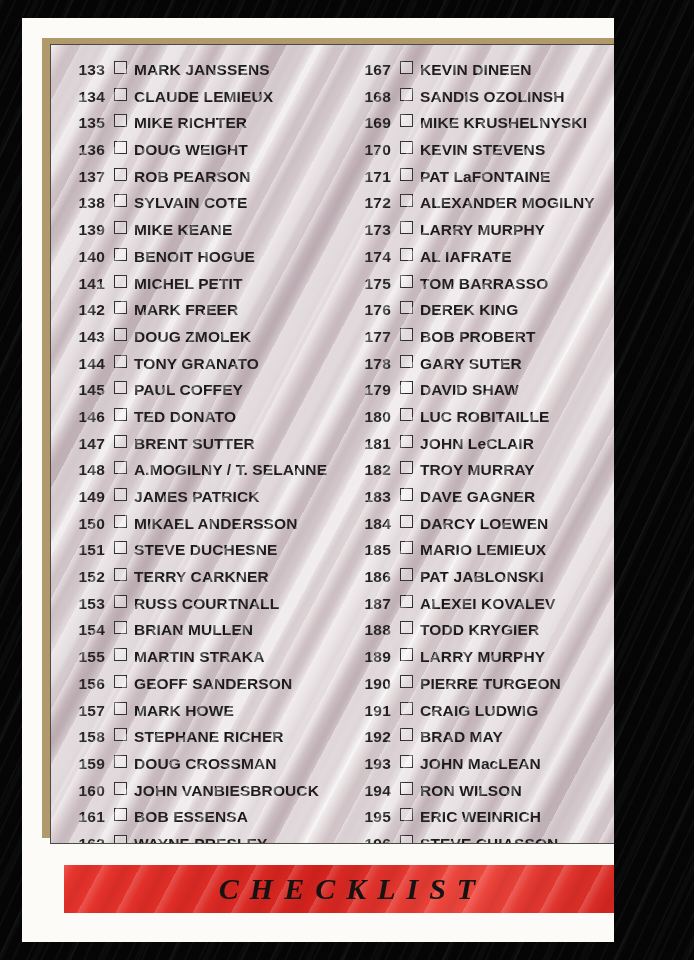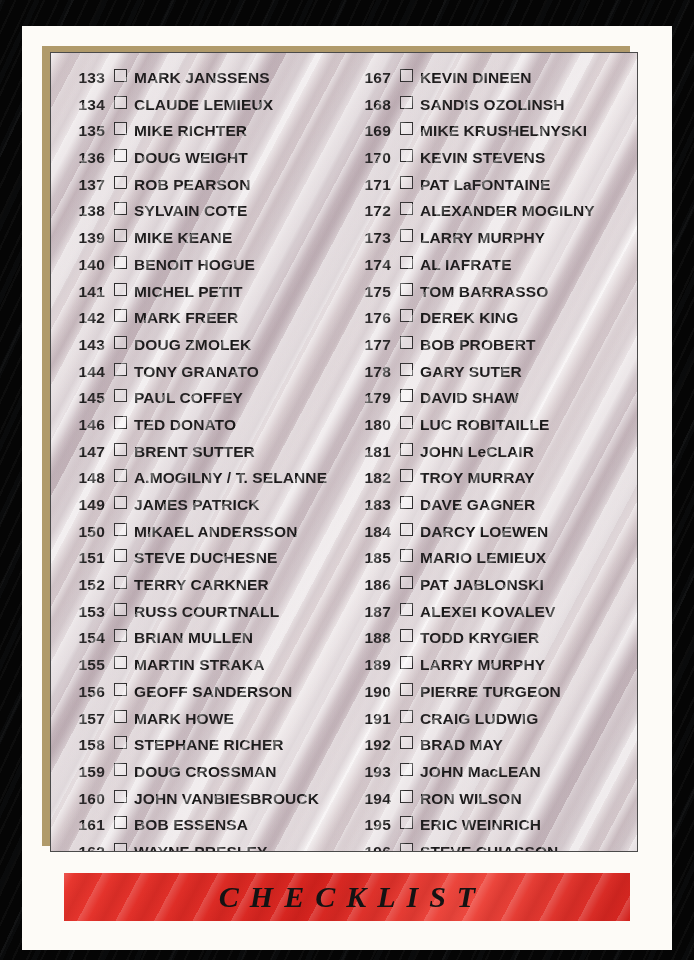--- a/index.html
+++ b/index.html
@@ -30,24 +30,23 @@
         rgba(120,140,160,0.045) 5px,
         rgba(0,0,0,0) 5px,
         rgba(0,0,0,0) 31px),
       #050505;
   }
 
   
   #card {
     position: absolute;
     left: 22px; top: 18px;
-    width: 650px; height: 924px;
+    width: 592px; height: 924px;
     background: #fdfbf7;
     overflow: hidden;
-    margin-top: 8px;
   }
 
   
   #gold-frame {
     position: absolute;
     left: 20px; top: 20px;
     width: 588px; height: 800px;
     background: #b09a6b;
   }
 

